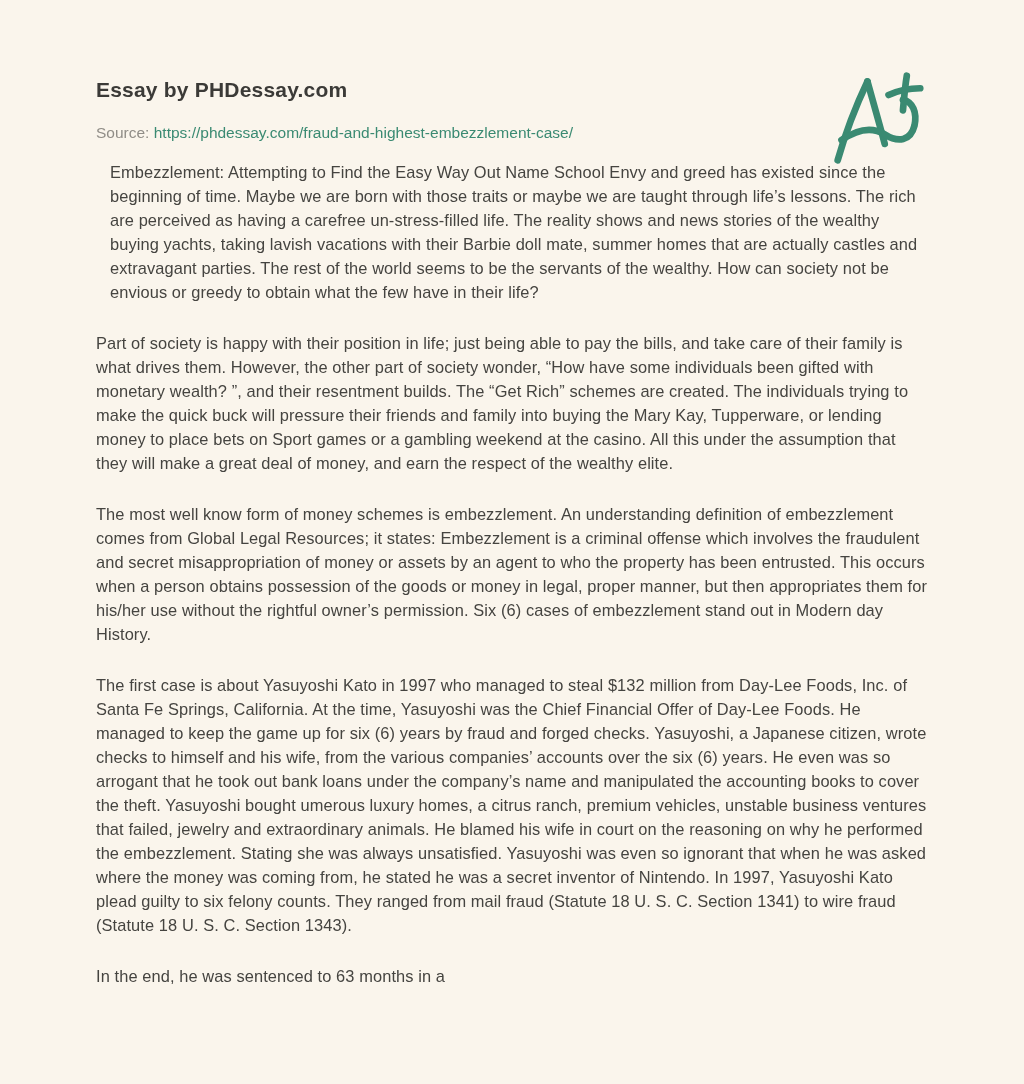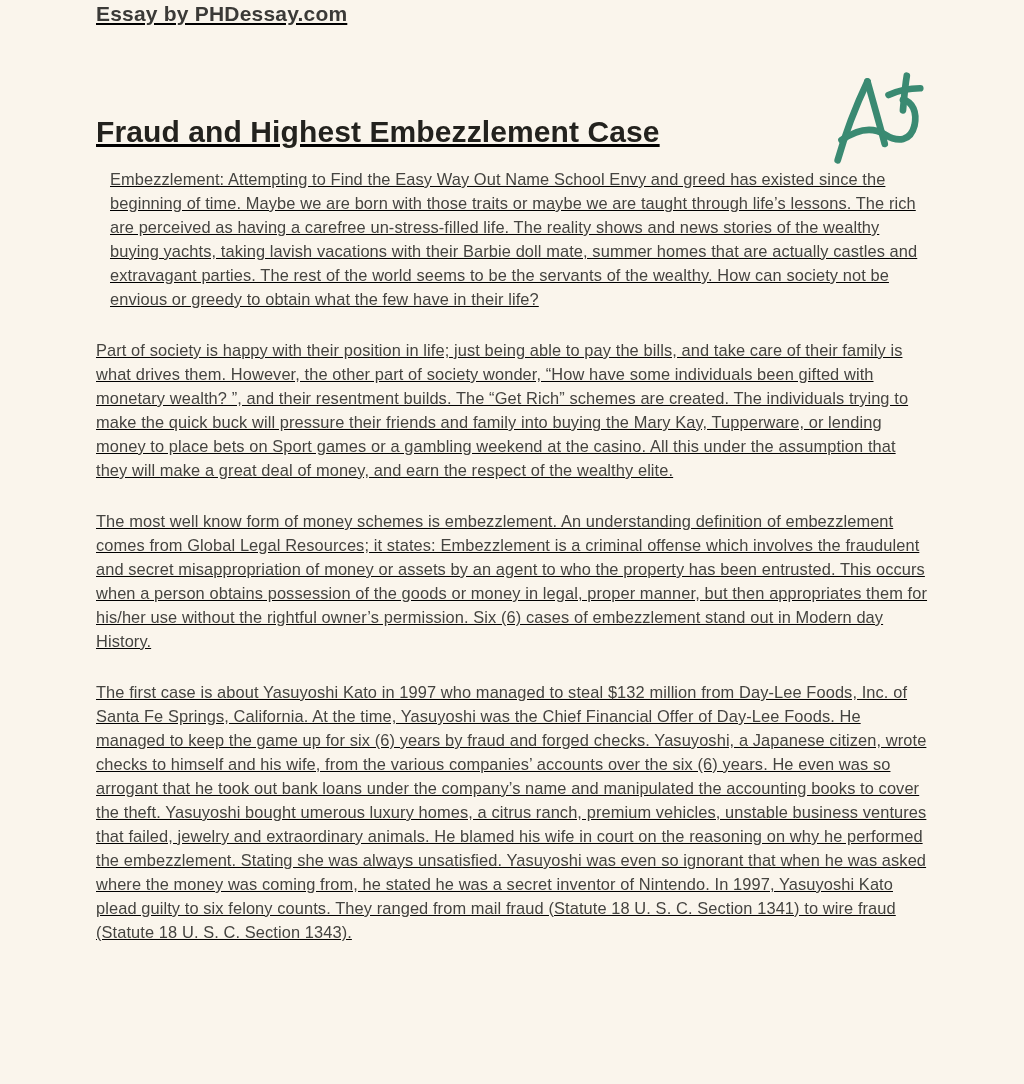--- a/index.html
+++ b/index.html
@@ -10,21 +10,21 @@
   }
   body {
     background: #faf5ec;
     font-family: "Liberation Sans", sans-serif;
     -webkit-font-smoothing: antialiased;
   }
   .container {
     position: relative;
     width: 832px;
     margin: 0 auto;
-    text-decoration: underline;
+    padding-top: 76px;
   }
   .byline {
     font-size: 21px;
     font-weight: 700;
     line-height: 28px;
     color: #3b3a37;
     letter-spacing: 0.2px;
   }
   .source-line {
     margin-top: 17px;
@@ -65,38 +65,42 @@
     margin-left: 14px;
   }
 </style>
 </head>
 <body>
 
 <div class="container">
 
   <div class="byline">Essay by PHDessay.com</div>
 
+  <div class="source-line">
+    <span class="source-label">Source:</span>
+    <a class="source-link" href="#">https://phdessay.com/fraud-and-highest-embezzlement-case/</a>
+  </div>
 
   <div class="logo">
     <svg viewBox="0 0 100 100" width="100" height="96" fill="none" stroke="#3a8a72" stroke-width="7" stroke-linecap="round">
 
       <path d="M8,94 C16,66 29,33 39,12"></path>
 
       <path d="M39,12 C44,30 52,58 57,77"></path>
 
       <path d="M12,73 C28,62 44,59 57,67 C71,76 84,74 88,58 C91,44 86,33 76,31"></path>
 
       <path d="M61,26 C72,21 84,19 94,19"></path>
 
       <path d="M80,6 C78,18 77,31 76,42"></path>
     </svg>
   </div>
 
-  <h1 class="title">Fraud and Highest Embezzlement Case</h1>
 
   <div class="essay-body">
     <p>Embezzlement: Attempting to Find the Easy Way Out Name School Envy and greed has existed since the beginning of time. Maybe we are born with those traits or maybe we are taught through life’s lessons. The rich are perceived as having a carefree un-stress-filled life. The reality shows and news stories of the wealthy buying yachts, taking lavish vacations with their Barbie doll mate, summer homes that are actually castles and extravagant parties. The rest of the world seems to be the servants of the wealthy. How can society not be envious or greedy to obtain what the few have in their life?</p>
     <p>Part of society is happy with their position in life; just being able to pay the bills, and take care of their family is what drives them. However, the other part of society wonder, “How have some individuals been gifted with monetary wealth? ”, and their resentment builds. The “Get Rich” schemes are created. The individuals trying to make the quick buck will pressure their friends and family into buying the Mary Kay, Tupperware, or lending money to place bets on Sport games or a gambling weekend at the casino. All this under the assumption that they will make a great deal of money, and earn the respect of the wealthy elite.</p>
     <p>The most well know form of money schemes is embezzlement. An understanding definition of embezzlement comes from Global Legal Resources; it states: Embezzlement is a criminal offense which involves the fraudulent and secret misappropriation of money or assets by an agent to who the property has been entrusted. This occurs when a person obtains possession of the goods or money in legal, proper manner, but then appropriates them for his/her use without the rightful owner’s permission. Six (6) cases of embezzlement stand out in Modern day History.</p>
     <p>The first case is about Yasuyoshi Kato in 1997 who managed to steal $132 million from Day-Lee Foods, Inc. of Santa Fe Springs, California. At the time, Yasuyoshi was the Chief Financial Offer of Day-Lee Foods. He managed to keep the game up for six (6) years by fraud and forged checks. Yasuyoshi, a Japanese citizen, wrote checks to himself and his wife, from the various companies’ accounts over the six (6) years. He even was so arrogant that he took out bank loans under the company’s name and manipulated the accounting books to cover the theft. Yasuyoshi bought umerous luxury homes, a citrus ranch, premium vehicles, unstable business ventures that failed, jewelry and extraordinary animals. He blamed his wife in court on the reasoning on why he performed the embezzlement. Stating she was always unsatisfied. Yasuyoshi was even so ignorant that when he was asked where the money was coming from, he stated he was a secret inventor of Nintendo. In 1997, Yasuyoshi Kato plead guilty to six felony counts. They ranged from mail fraud (Statute 18 U. S. C. Section 1341) to wire fraud (Statute 18 U. S. C. Section 1343).</p>
+    <p>In the end, he was sentenced to 63 months in a</p>
   </div>
 
 </div>
 
 </body></html>

